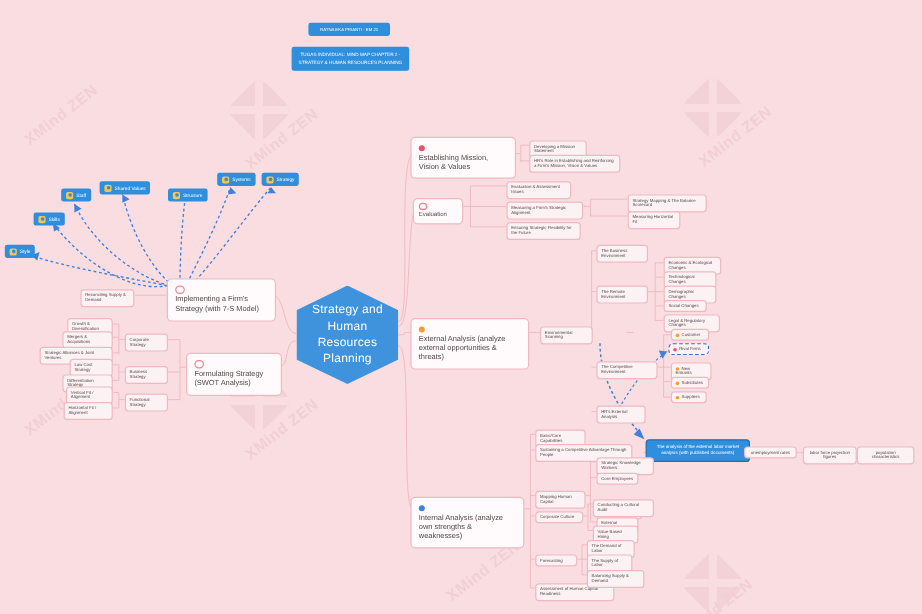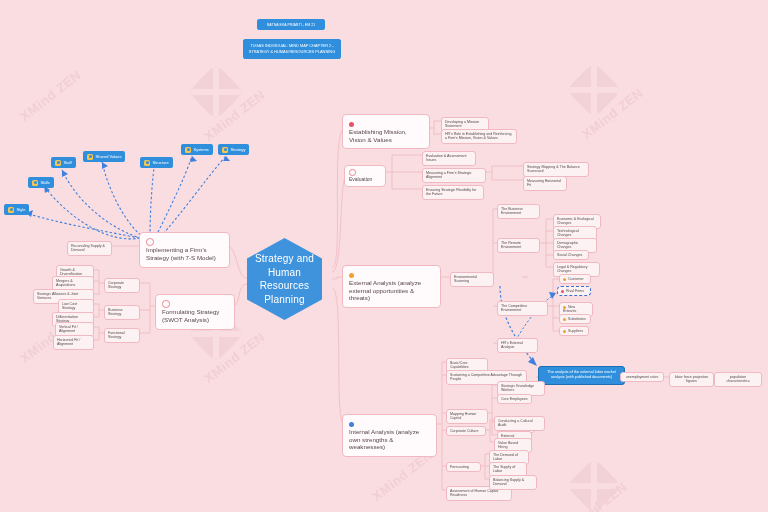--- a/index.html
+++ b/index.html
@@ -29,21 +29,21 @@
   .main{background:#fffafb;border:1px solid #f0b9c1;border-radius:4px;}
   .dot{display:inline-block;width:5px;height:5px;border-radius:50%;margin-right:3px;
        vertical-align:middle;}
   .bullet{display:inline-block;width:5.5px;height:5.5px;border:0.8px solid #e8888f;
        border-radius:50%;margin-right:3px;vertical-align:middle;position:relative;top:-0.3px;}
   .mlabel{display:inline-block;vertical-align:middle;max-width:88px;}
   .selnode{background:#2f8fdd;border:1px solid #1d6fb4;color:#fff;border-radius:3px;}
   .dashsel{border:1px dashed #3b6fd4;border-radius:4px;}
 
   .hexwrap{position:absolute;left:247px;top:238px;width:85px;height:82px;}
-  .hex{width:75px;height:82px;background:#3f93dd;
+  .hex{width:85px;height:82px;background:#3f93dd;
        clip-path:polygon(50% 0%,100% 25%,100% 75%,50% 100%,0% 75%,0% 25%);
        display:flex;align-items:center;justify-content:center;}
   .hex span{color:#fff;font-size:10px;text-align:center;line-height:1.35;letter-spacing:.2px;}
 
   .sico{display:inline-block;width:6px;height:6px;border-radius:1.5px;background:#f5c451;
         margin-right:2.5px;vertical-align:middle;position:relative;}
   .sico:after{content:"";position:absolute;left:1.5px;top:1.5px;width:3px;height:3px;
         border-radius:50%;background:#2f8fdd;}
   .sbox{position:absolute;background:#2f8fdd;border-radius:2px;color:#fff;font-size:4px;
         padding:2.5px 4px;white-space:nowrap;}

